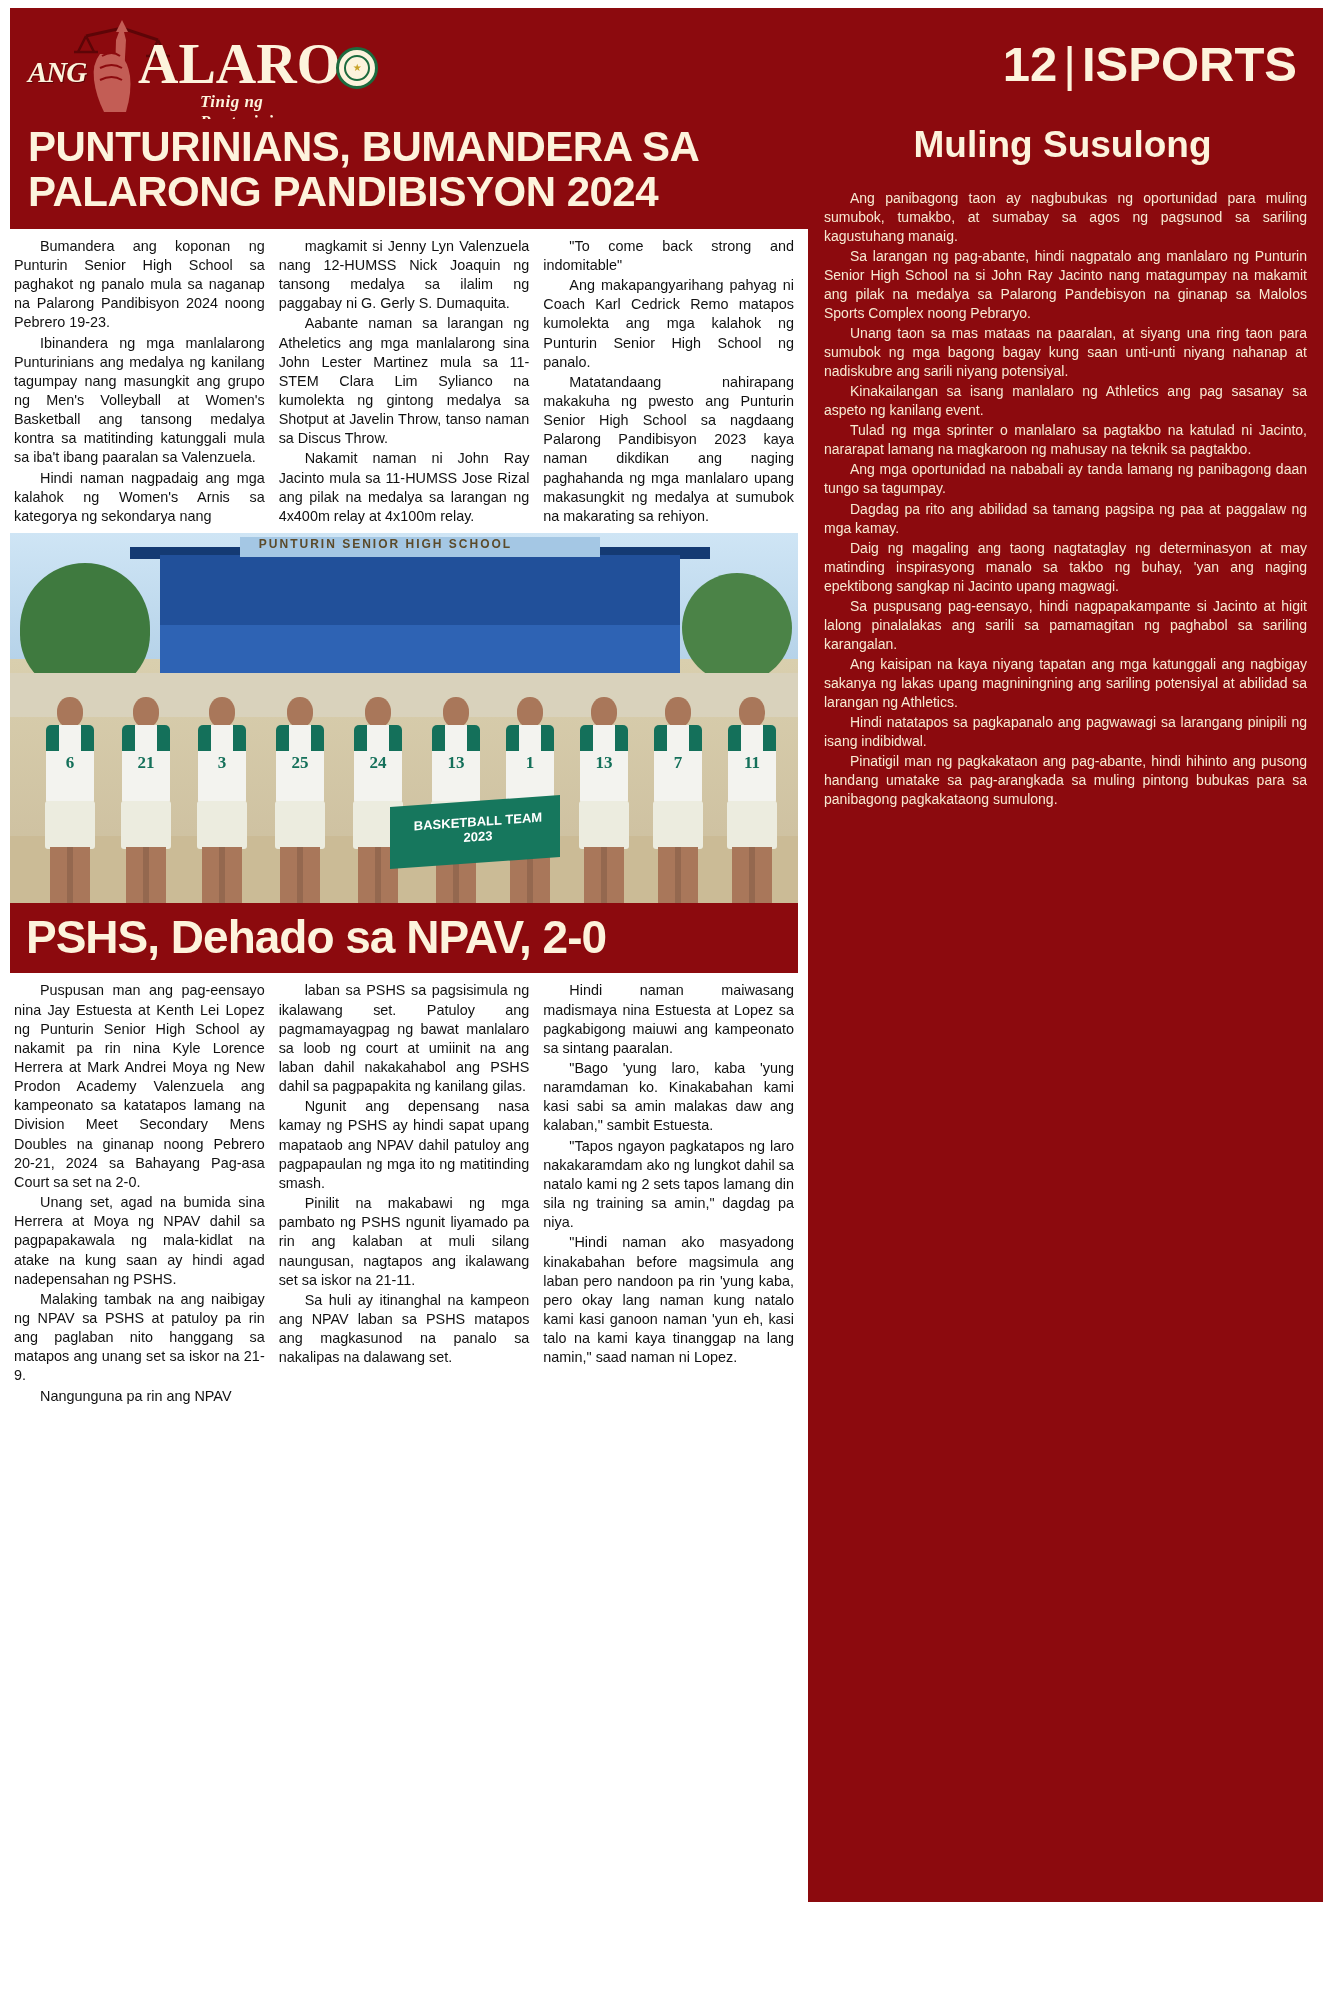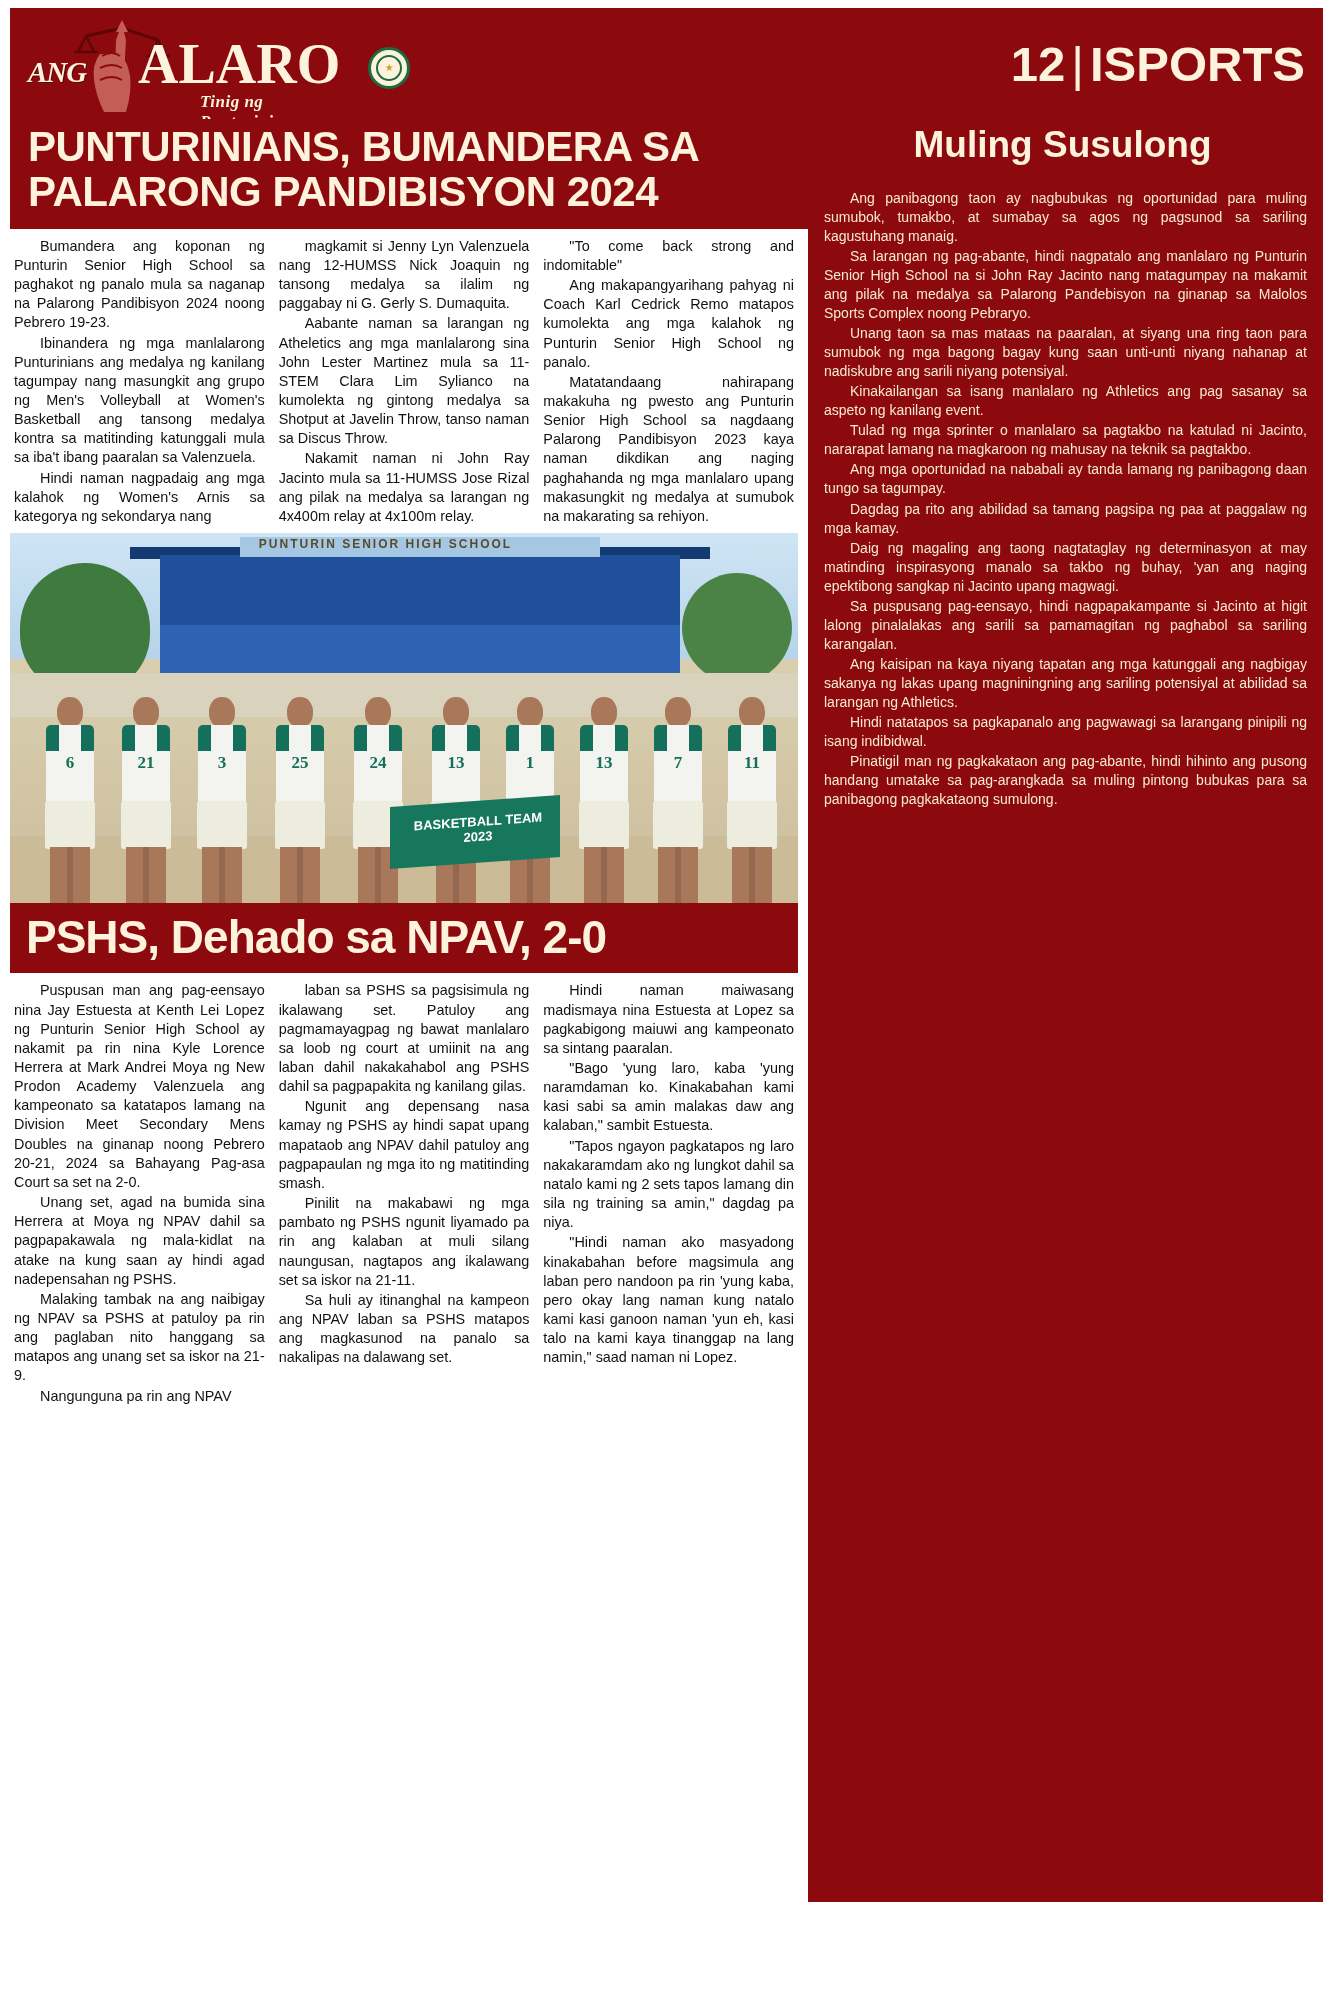--- a/index.html
+++ b/index.html
@@ -27,21 +27,21 @@
     font-size:29px; color:#fdf3dc;
     letter-spacing:-1px;
     position:absolute; left:18px; top:40px; z-index:3;
     text-shadow:1px 1px 0 #5d0507;
   }
   .torch-art{
     position:absolute; left:56px; top:2px; width:108px; height:94px; z-index:2;
   }
   .alaro-wrap{
     position:absolute; left:128px; top:22px; z-index:4;
-    display:flex; align-items:center;gap:32px;
+    display:flex; align-items:center;
   }
   .alaro-word{
     font-family:"Liberation Serif", serif;
     font-weight:bold; font-size:56px; color:#fdf3dc;
     letter-spacing:0px; line-height:52px;
   }
   .seal{
     width:42px; height:42px; border-radius:50%;
     background:#fdf3dc;
     border:3px solid #1d6b3e;
@@ -59,21 +59,21 @@
   }
   .tagline{
     position:absolute; left:190px; top:76px; z-index:5;
     font-family:"Liberation Serif", serif;
     font-style:italic; font-weight:bold;
     font-size:17px; color:#fdf3dc;
     letter-spacing:0.5px;
   }
   .page-flag{
     font-weight:bold; font-size:49px; color:#fdf3dc;
-    letter-spacing:0px; padding-right:18px;
+    letter-spacing:0px; padding-right:26px;
     white-space:nowrap;
   }
   .page-flag .divider{ padding:0 6px; font-weight:normal; }
 
   
   .page-body{
     position:absolute; left:10px; top:112px;
     width:1313px; height:1880px;
   }
   .left-zone{

